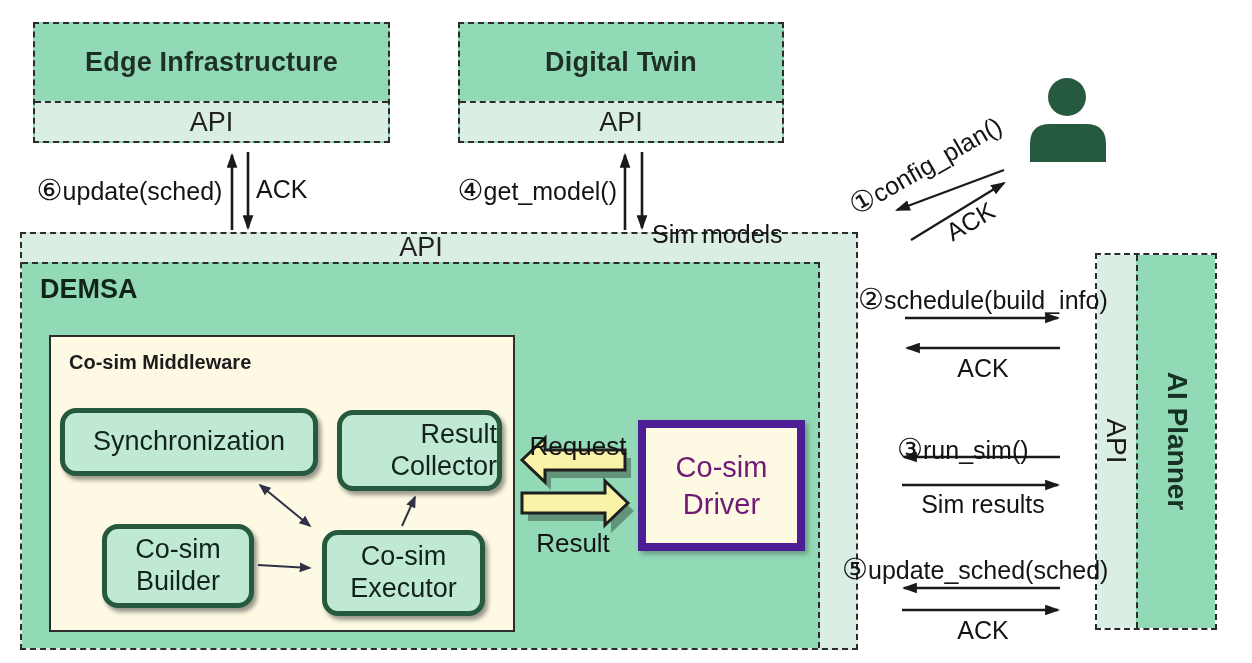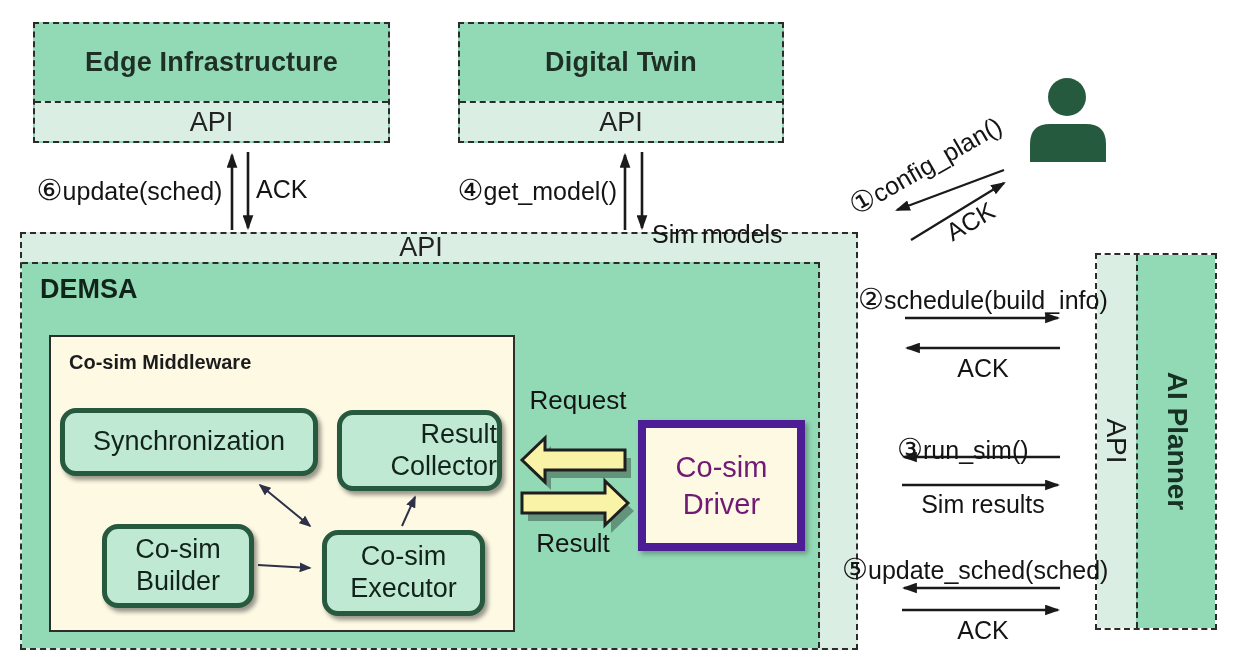--- a/index.html
+++ b/index.html
@@ -106,21 +106,21 @@
   <div class="msg" style="left:897px;top:432px;">
     <span class="num">③</span><span>run_sim()</span>
   </div>
   <div class="msg" style="left:842px;top:552px;">
     <span class="num">⑤</span><span>update_sched(sched)</span>
   </div>
 
   <div class="msg center" style="left:903px;top:490px;width:160px;">Sim results</div>
   <div class="msg center" style="left:903px;top:616px;width:160px;">ACK</div>
 
-  <div class="msg center" style="left:518px;top:385px;width:120px;font-size:26px;">Request</div>
+  <div class="msg center" style="left:518px;top:431px;width:120px;font-size:26px;">Request</div>
   <div class="msg center" style="left:518px;top:528px;width:110px;font-size:26px;">Result</div>
 
   <svg class="overlay" width="1252" height="663" viewBox="0 0 1252 663">
     <defs>
       <marker id="mkB" viewBox="0 0 14 10" markerWidth="15" markerHeight="11" refX="12" refY="5" orient="auto-start-reverse" markerUnits="userSpaceOnUse">
         <path d="M0,0 L14,5 L0,10 Z" fill="#1a1a1a"></path>
       </marker>
       <marker id="mkN" viewBox="0 0 11 9" markerWidth="12" markerHeight="10" refX="9.5" refY="4.5" orient="auto-start-reverse" markerUnits="userSpaceOnUse">
         <path d="M0,0 L11,4.5 L0,9 Z" fill="#2e3148"></path>
       </marker>

